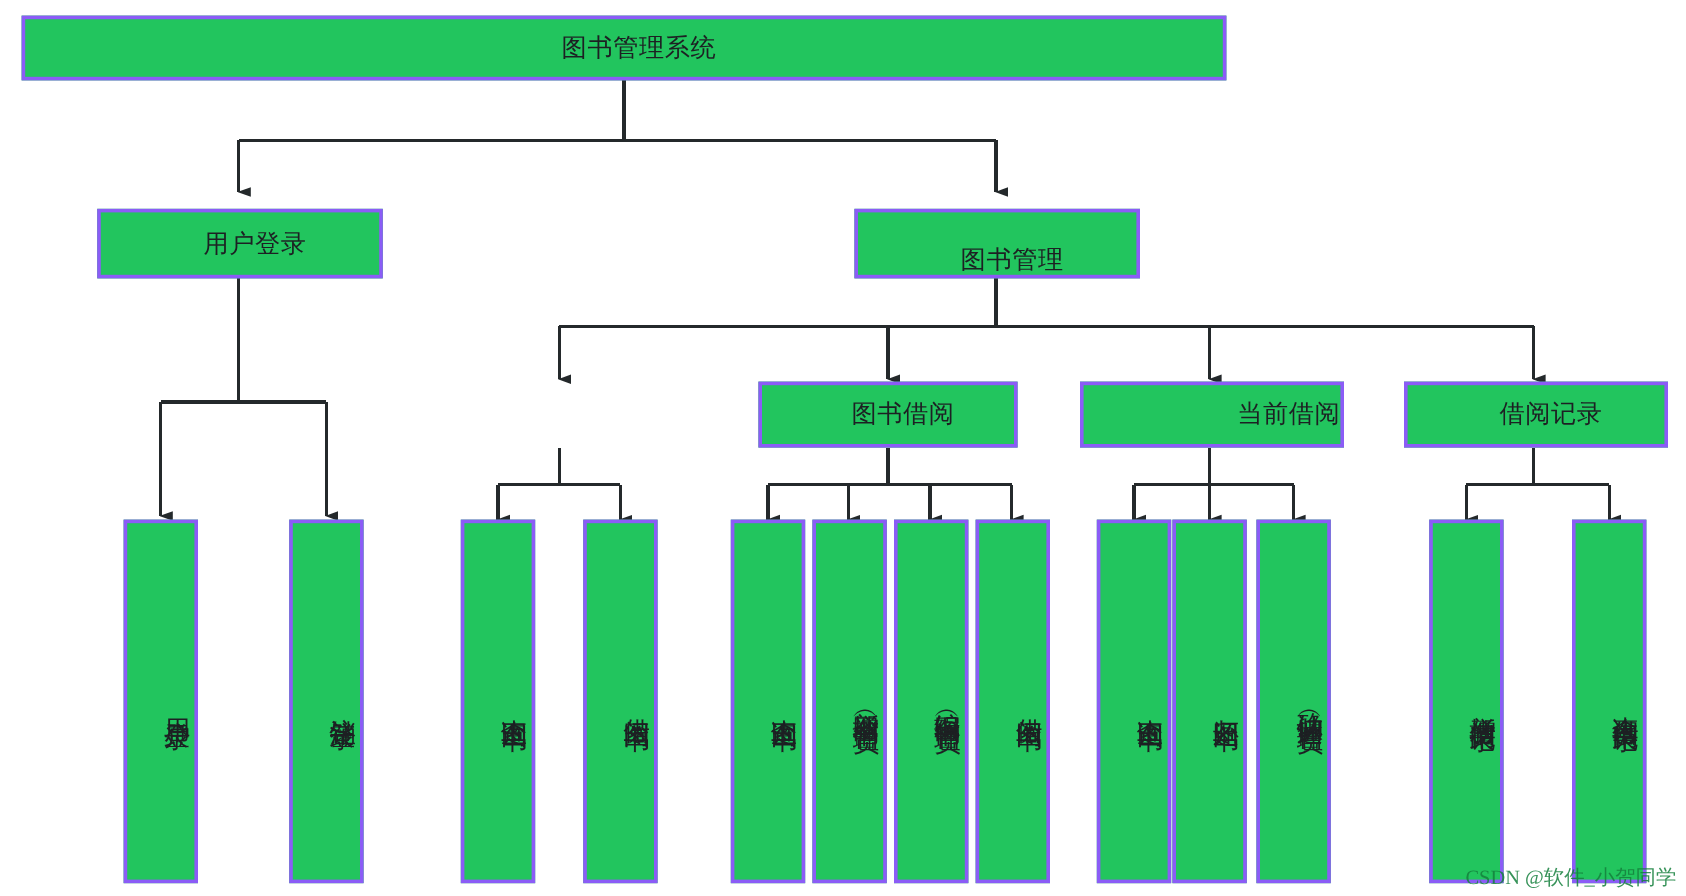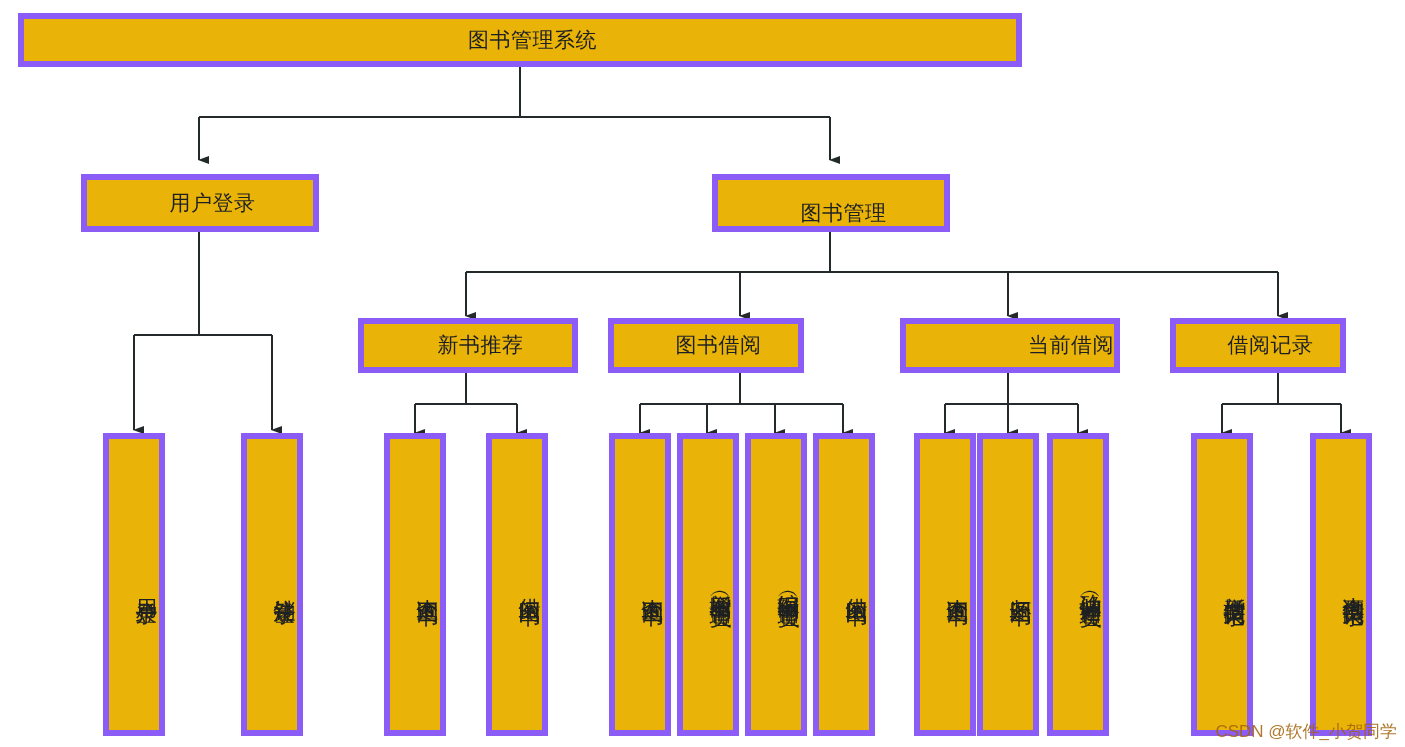--- a/index.html
+++ b/index.html
@@ -21,22 +21,22 @@
   #diagram-svg {
     position: absolute;
     left: 0;
     top: 0;
     width: 1405px;
     height: 747px;
   }
   .node {
     position: absolute;
     box-sizing: border-box;
-    border: 6px solid #8b5cf6;
-    background: #eab308;
+    border: 3px solid #8b5cf6;
+    background: #22c55e;
     display: flex;
     align-items: center;
     justify-content: center;
     color: #1d2023;
     z-index: 2;
     padding-left: 25px;
   }
   .node-label {
     display: block;
     text-align: center;
@@ -57,25 +57,25 @@
     font-size: 22px;
     letter-spacing: 2px;
     line-height: 1.1;
     white-space: nowrap;
   }
   #watermark {
     position: absolute;
     right: 8px;
     bottom: 4px;
     font-size: 17px;
-    color: #a16207;
+    color: #15803d;
     opacity: 0.85;
     z-index: 5;
     white-space: nowrap;
-    font-family: Liberation Sans, sans-serif;
+    font-family: Liberation Serif, serif;
   }
 </style>
 </head>
 <body>
 
 <div id="diagram-root">
 
   <svg id="diagram-svg" viewBox="0 0 1405 747" xmlns="http://www.w3.org/2000/svg">
     <defs>
       <marker id="arrow" markerWidth="9" markerHeight="11" refX="4.5" refY="10" orient="auto" markerUnits="userSpaceOnUse">
@@ -130,30 +130,27 @@
     <span class="node-label">图书管理系统</span>
   </div>
 
   <div class="node horizontal" style="left:81px; top:174px; width:238px; height:58px;">
     <span class="node-label">用户登录</span>
   </div>
   <div class="node horizontal" style="left:712px; top:174px; width:238px; height:58px;align-items:flex-end;">
     <span class="node-label">图书管理</span>
   </div>
 
-  <div class="node horizontal" style="left:358px; top:318px; width:220px; height:55px;">
-    <span class="node-label">新书推荐</span>
-  </div>
-  <div class="node horizontal" style="left:608px; top:318px; width:196px; height:55px;">
+  <div class="node horizontal" style="left:632px; top:318px; width:216px; height:55px;">
     <span class="node-label">图书借阅</span>
   </div>
   <div class="node horizontal" style="left:900px; top:318px; width:220px; height:55px;justify-content:flex-end;">
     <span class="node-label">当前借阅</span>
   </div>
-  <div class="node horizontal" style="left:1170px; top:318px; width:176px; height:55px;">
+  <div class="node horizontal" style="left:1170px; top:318px; width:220px; height:55px;">
     <span class="node-label">借阅记录</span>
   </div>
 
   <div class="node vertical" style="left:103px; top:433px; width:62px; height:303px;">
     <span class="node-label">用户登录</span>
   </div>
   <div class="node vertical" style="left:241px; top:433px; width:62px; height:303px;">
     <span class="node-label">注销登录</span>
   </div>
 

